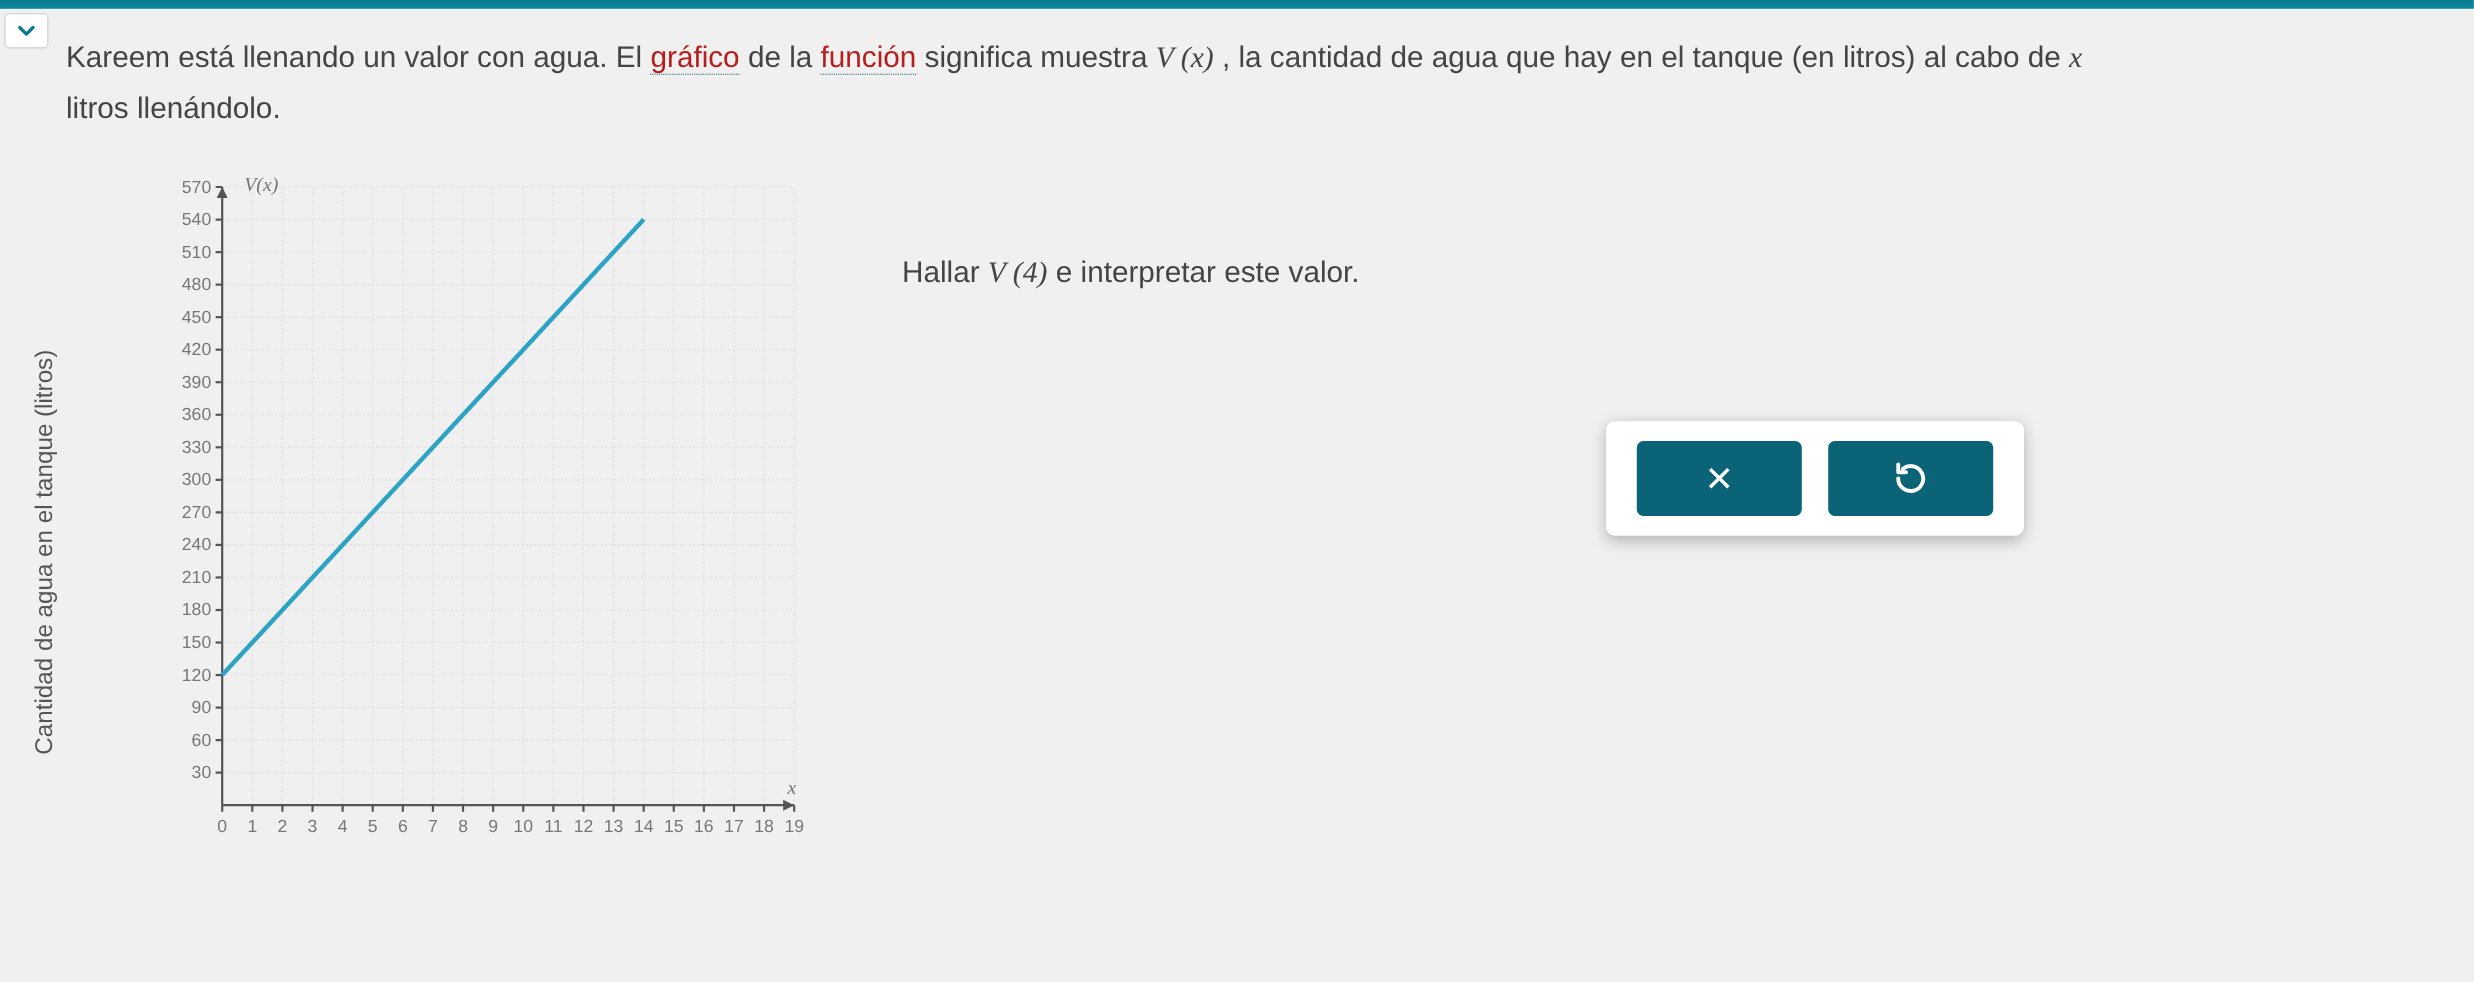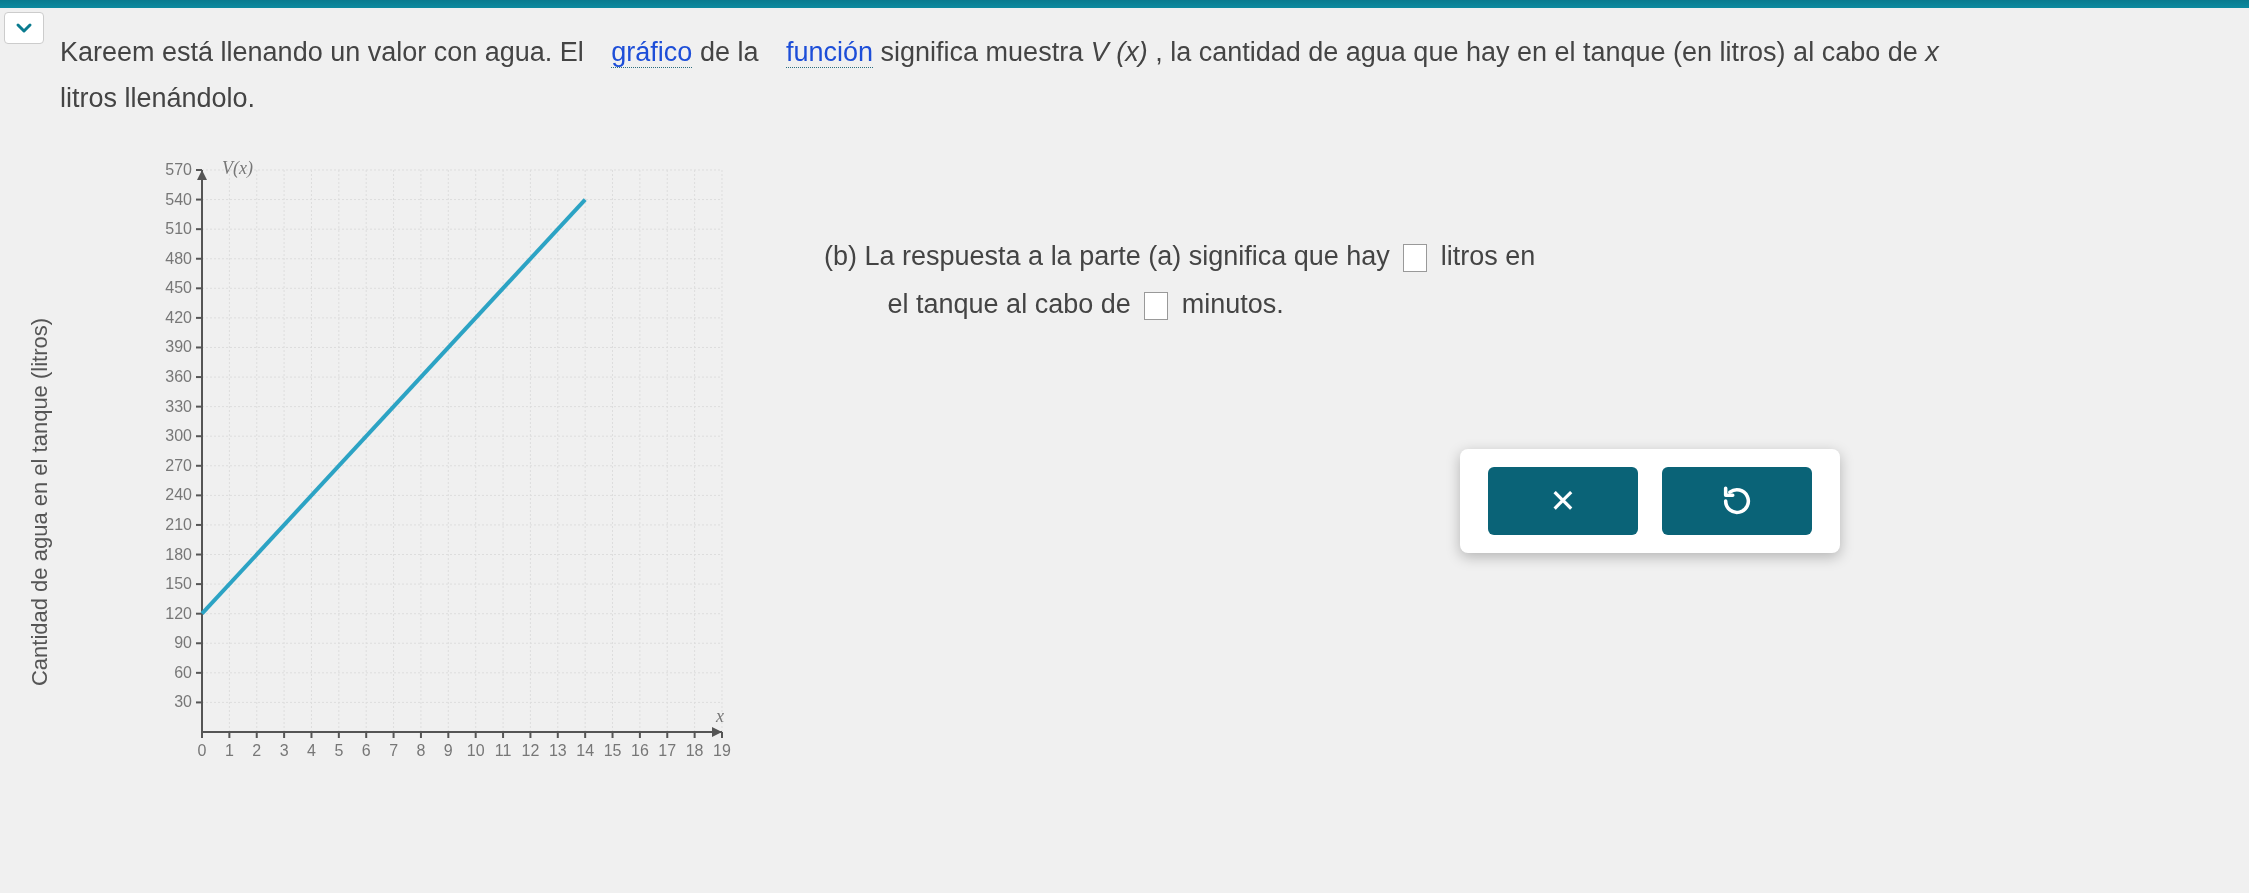--- a/index.html
+++ b/index.html
@@ -29,26 +29,25 @@
     cursor: pointer;
   }
   .chevron-btn svg { width: 24px; height: 24px; }
   .problem-text {
     padding: 22px 30px 10px 60px;
     font-size: 27px;
     color: #444;
     line-height: 1.7;
   }
   .link-word {
-    color: #1d4ed8;
+    color: #b91c1c;
     border-bottom: 1px dotted #2b6d7e;
     cursor: pointer;
-    margin-left: 20px;
-  }
-  .fn { font-style: italic; font-family: Liberation Sans, sans-serif; }
+  }
+  .fn { font-style: italic; font-family: Liberation Serif, serif; }
   .content-row {
     display: flex;
     padding: 10px 30px 0 60px;
     gap: 40px;
   }
   .chart-area {
     position: relative;
     width: 720px;
     height: 720px;
     flex-shrink: 0;
@@ -278,30 +277,24 @@
         <text class="tick-label" x="32" y="52.57894736842104" text-anchor="end">540</text>
         <line class="tick" x1="36" x2="42" y1="18" y2="18"></line>
         <text class="tick-label" x="32" y="23" text-anchor="end">570</text>
         <text x="62" y="22" font-size="18" font-style="italic" fill="#777" font-family="Times New Roman">V(x)</text>
         <text x="556" y="570" font-size="18" font-style="italic" fill="#777" font-family="Times New Roman">x</text>
         <path class="data-line" d="M 42 461.6842105263158 L 425.1578947368421 47.57894736842104"></path>
       </svg>
   </div>
 
   <div class="right-col">
-    <div class="qb">
-      <span>(b) </span>
-      <span>La respuesta a la parte (a) significa que hay </span>
-      <span class="answer-box-sm"></span>
-      <span> litros en</span>
-      <br>
-      <span style="display:inline-block;width:56px"></span>
-      <span>el tanque al cabo de </span>
-      <span class="answer-box-sm"></span>
-      <span> minutos.</span>
+    <div class="line1">
+      <span>Hallar </span>
+      <span class="fn">V (4)</span>
+      <span> e interpretar este valor.</span>
     </div>
 
     <div class="btn-panel">
       <div class="act-btn">
         <span>✕</span>
       </div>
       <div class="act-btn">
         <svg width="34" height="34" viewBox="0 0 24 24">
           <path d="M4 12 a8 8 0 1 0 3 -6.2" stroke="#fff" stroke-width="2.5" fill="none" stroke-linecap="round"></path>
           <path d="M4 3 L4 8 L9 8" stroke="#fff" stroke-width="2.5" fill="none" stroke-linecap="round" stroke-linejoin="round"></path>

